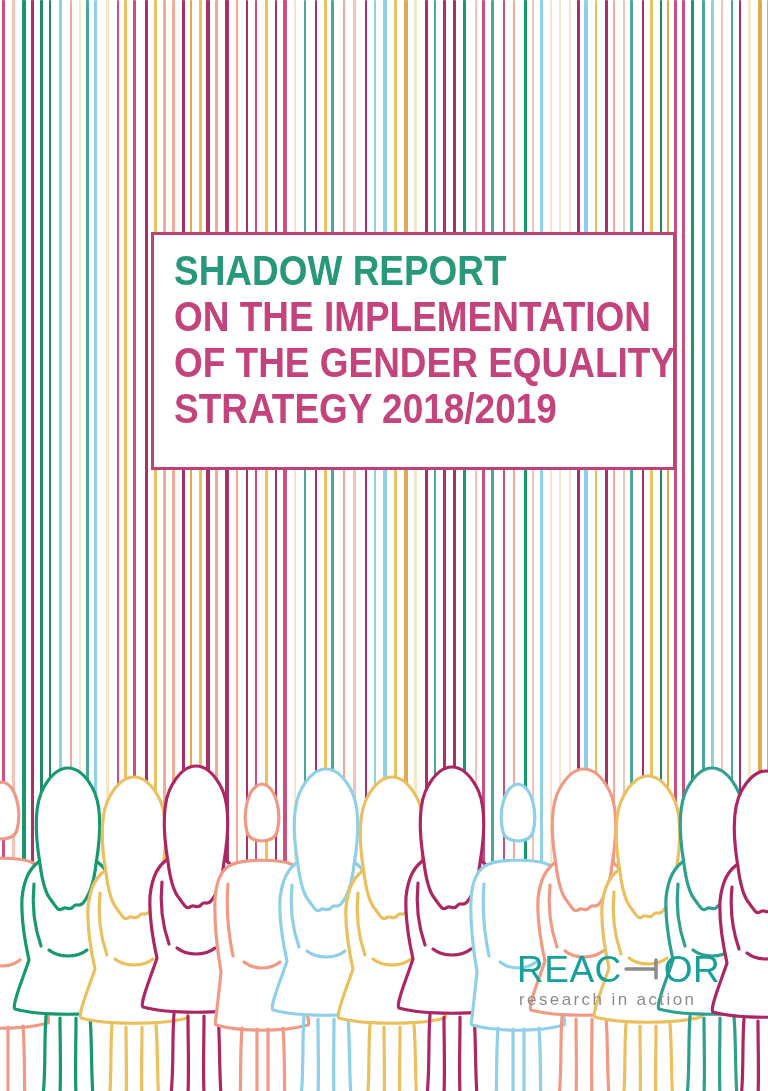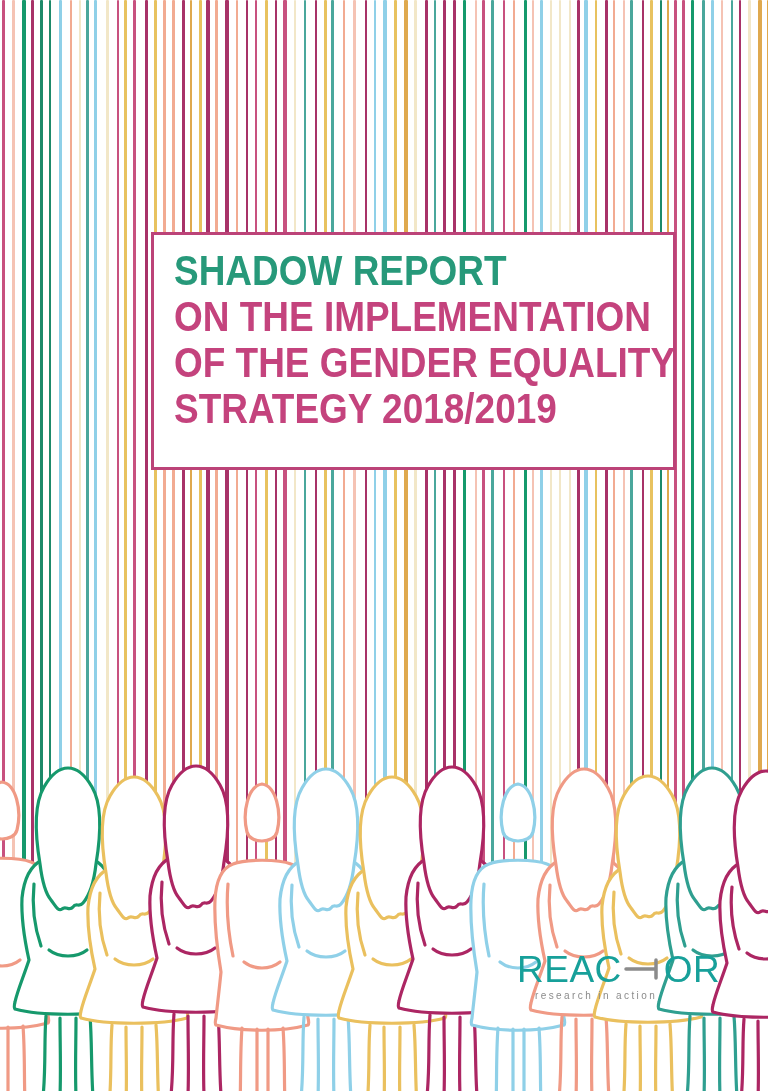--- a/index.html
+++ b/index.html
@@ -34,21 +34,21 @@
   
   .logo{position:absolute;left:517px;top:951px;z-index:4;line-height:1;}
   .logo-name{
     color:var(--logo_teal,#17a09a);
     font-size:37px;font-weight:400;letter-spacing:0.5px;
     display:flex;align-items:center;
   }
   .tbar{color:var(--logo_gray,#8b8b8b);display:inline-block;margin:0 -1px 0 1px;}
   .logo-tagline{
     color:var(--logo_gray,#8b8b8b);
-    font-size:10px;letter-spacing:2.4px;margin-top:3px;margin-left:18px;
+    font-size:17px;letter-spacing:2.4px;margin-top:3px;margin-left:2px;
     white-space:nowrap;
   }
 </style>
 </head>
 <body>
 
 <div class="page">
 
   <div class="stripes" id="stripes" style="height: 866px;">
       <div class="stripe" style="left: 2px; width: 3px; background: rgb(200, 81, 127);"></div>

